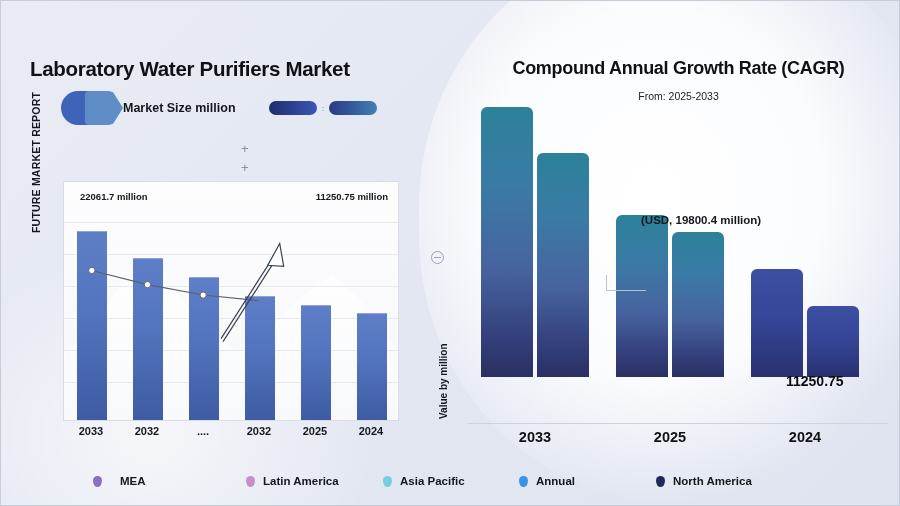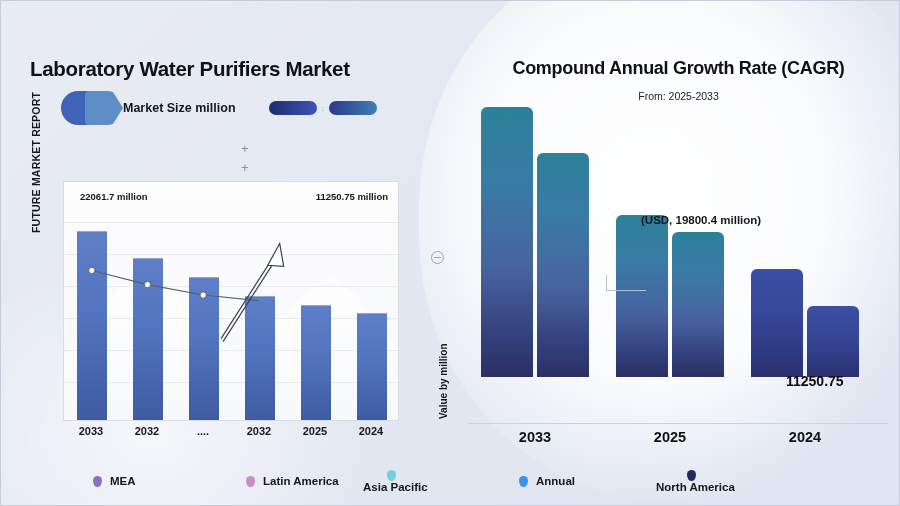--- a/index.html
+++ b/index.html
@@ -287,34 +287,34 @@
     <div class="bar-value-r">11250.75</div>
 
     <div id="right-axis-labels">
         <div class="axis-label-r" style="left: 25px; width: 108px;">2033</div>
         <div class="axis-label-r" style="left: 160px; width: 108px;">2025</div>
         <div class="axis-label-r" style="left: 295px; width: 108px;">2024</div>
       </div>
   </div>
 
   <div class="legend" id="legend">
-      <div class="legend-item" style="left: 92px;">
+      <div class="legend-item" style="left: 92px; gap: 10px;">
         <span class="legend-dot" style="background: rgb(139, 111, 196);"></span>
         <span class="legend-text">MEA</span>
       </div>
       <div class="legend-item" style="left: 245px;">
         <span class="legend-dot" style="background: rgb(201, 142, 198);"></span>
         <span class="legend-text">Latin America</span>
       </div>
-      <div class="legend-item" style="left: 362px; flex-direction: column;">
+      <div class="legend-item" style="left: 382px;">
         <span class="legend-dot" style="background: rgb(118, 207, 224);"></span>
         <span class="legend-text">Asia Pacific</span>
       </div>
       <div class="legend-item" style="left: 518px;">
         <span class="legend-dot" style="background: rgb(58, 147, 232);"></span>
         <span class="legend-text">Annual</span>
       </div>
-      <div class="legend-item" style="left: 655px; flex-direction: column;">
+      <div class="legend-item" style="left: 655px;">
         <span class="legend-dot" style="background: rgb(35, 39, 95);"></span>
         <span class="legend-text">North America</span>
       </div>
     </div>
 </div>
 
 </body></html>

